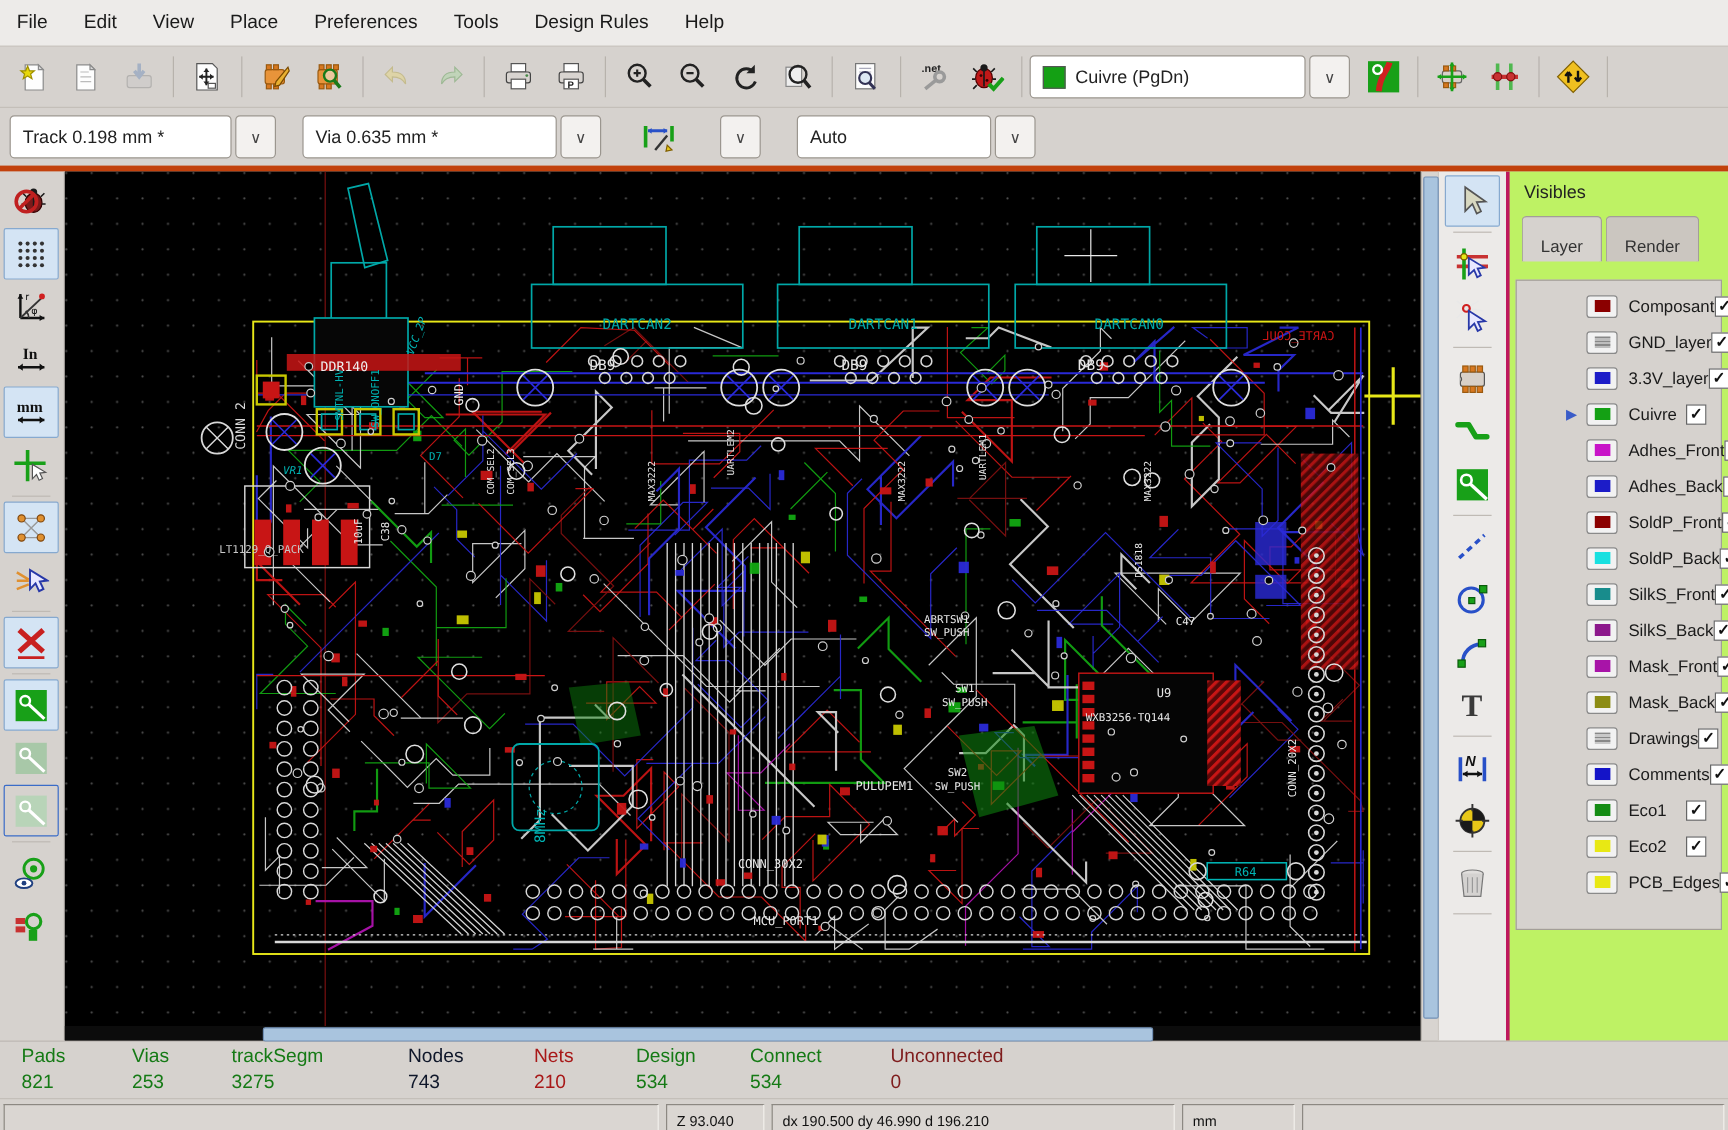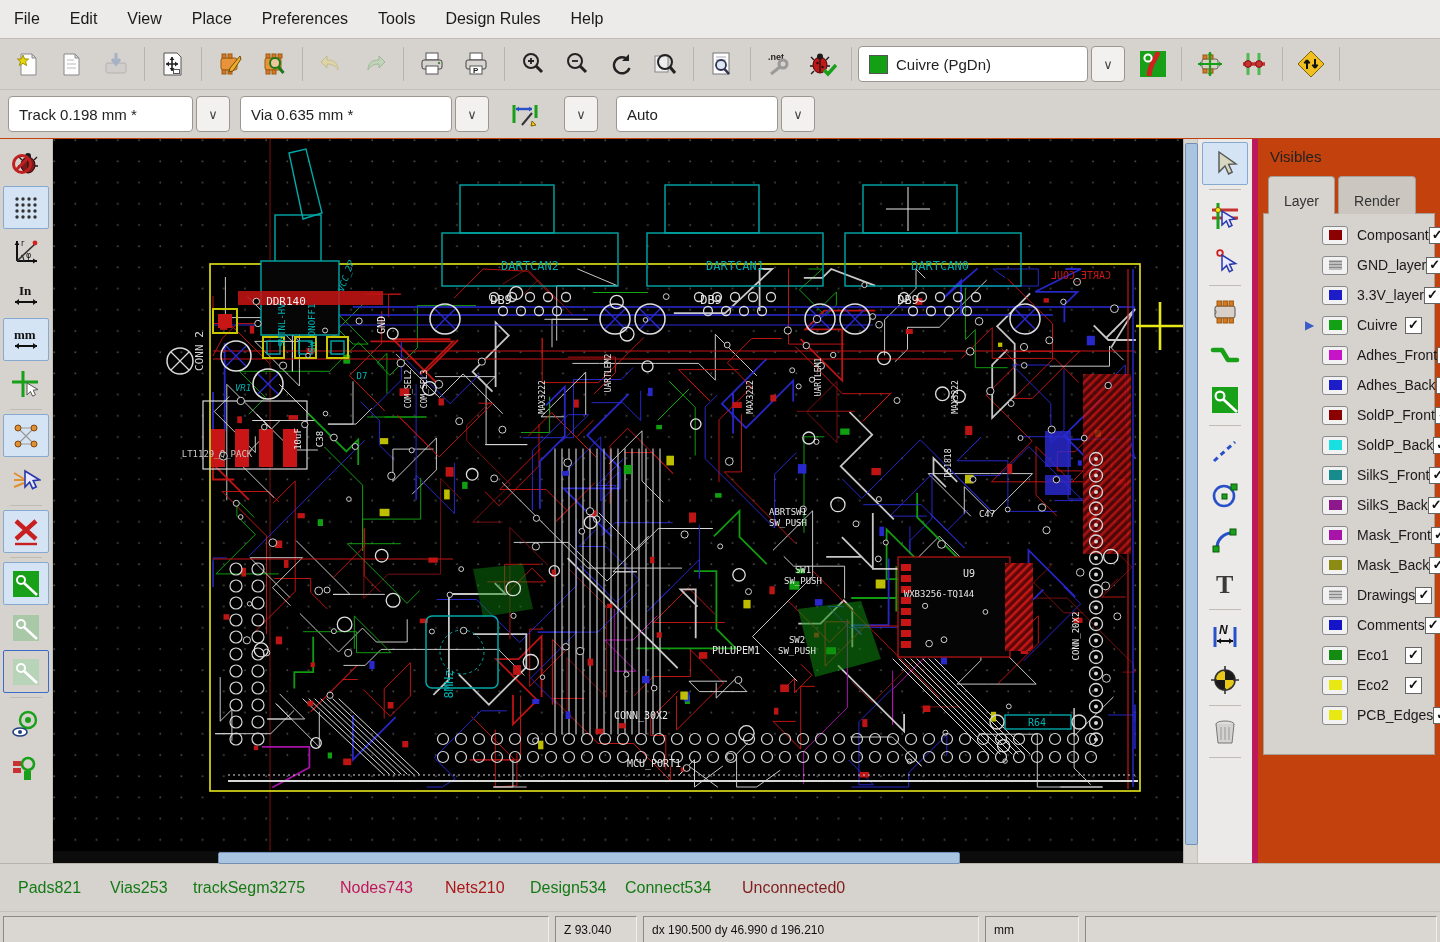--- a/index.html
+++ b/index.html
@@ -1,52 +1,52 @@
 <!DOCTYPE html>
 <html><head>
 <meta charset="utf-8">
 <style>
   html,body{margin:0;padding:0;}
   body{width:1440px;height:942px;background:#D6D2CE;font-family:"Liberation Sans",sans-serif;overflow:hidden;-webkit-font-smoothing:antialiased;}
   .menubar{height:38px;display:flex;align-items:center;gap:30px;padding:0 14px;background:#EDEBE9;border-bottom:1px solid #C2BDB7;font-size:16px;color:#1A1A1A;}
   .mitem{cursor:default;}
   .toolbar{height:50px;display:flex;align-items:center;padding:0 6px;background:#D6D2CE;border-bottom:1px solid #C4BFB9;}
-  .toolbar2{height:48px;display:flex;align-items:center;padding:0 8px;gap:10px;background:#D6D2CE;border-bottom:1px solid #c2410c;}
+  .toolbar2{height:48px;display:flex;align-items:center;padding:0 8px;gap:22px;background:#D6D2CE;border-bottom:5px solid #c2410c;}
   .tbtn{width:42px;height:42px;display:flex;align-items:center;justify-content:center;border:1px solid transparent;border-radius:3px;}
   .tbtn.dis{opacity:.45;}
   .tsep{width:1px;height:34px;background:#B7B2AC;margin:0 6px;}
   .combo{height:34px;background:#FFFFFF;border:1px solid #9B968F;border-radius:4px;display:flex;align-items:center;padding:0 10px;font-size:15px;color:#222;}
   .chevbtn{height:34px;width:32px;background:#F3F1EF;border:1px solid #9B968F;border-radius:4px;margin-left:3px;display:flex;align-items:center;justify-content:center;color:#444;font-size:13px;}
   .lay-sw{width:17px;height:17px;background:#14A014;border:1px solid #555;margin-right:8px;}
   .main{display:flex;height:724px;}
   .ltb{width:55px;background:#D6D2CE;border-right:1px solid #C4BFB9;padding-top:2px;}
   .rtb{width:58px;background:#ECEAE8;border-left:1px solid #C4BFB9;padding-top:2px;}
   .sbtn{width:44px;height:41px;margin:1px auto;display:flex;align-items:center;justify-content:center;border:1px solid transparent;border-radius:2px;}
   .sbtn.sel{background:#D4E4F4;border-color:#86A9CF;}
   .sbtn.sel2{border-color:#3A6CC8;}
   .vsep{height:1px;width:32px;background:#BFBAB4;margin:4px auto;}
   .canvas-wrap{width:1130px;position:relative;background:#000;}
   .hscroll{position:absolute;left:0;bottom:0;width:1130px;height:12px;background:#0c0c0c;}
   .hscroll .thumb{position:absolute;left:165px;top:1px;width:740px;height:10px;background:#A9C4DE;border:1px solid #7290B5;border-radius:2px;}
   .vscroll{width:14px;background:#D8D4D0;border-left:1px solid #B7B2AC;position:relative;}
   .vscroll .thumb{position:absolute;left:1px;top:4px;width:11px;height:700px;background:#A9C4DE;border:1px solid #7290B5;border-radius:2px;}
-  .rpanel{width:182px;background:#c2410c;border-left:6px solid #be185d;}
+  .rpanel{width:182px;background:#bef264;border-left:3px solid #be185d;}
   .ptitle{font-size:15px;color:#222;padding:9px 0 10px 12px;}
   .tabbar{display:flex;gap:3px;padding-left:10px;position:relative;top:1px;}
   .tab{padding:16px 15px 5px;border:1px solid #A39E98;border-bottom:none;border-radius:4px 4px 0 0;background:#CBC6C0;font-size:14px;color:#333;}
   .tab.active{background:#D6D2CE;}
-  .tab-content{border:1px solid #A39E98;margin:0 5px;background:#D6D2CE;height:534px;padding-top:6px;padding-left:36px;}
+  .tab-content{border:1px solid #A39E98;margin:16px 5px;background:#D6D2CE;height:534px;padding-top:6px;padding-left:36px;}
   .lrow{height:30px;display:flex;align-items:center;padding:0 12px 0 22px;position:relative;}
   .cur{position:absolute;left:5px;color:#3A5CC8;font-size:12px;}
   .sw{width:24px;height:17px;border:1px solid #8A8A8A;border-radius:3px;background:#F2F2F2;display:flex;align-items:center;justify-content:center;flex:none;}
   .sw i{width:13px;height:10px;display:block;}
   .lname{margin-left:9px;font-size:14px;color:#1A1A1A;white-space:nowrap;}
   .cb{margin-left:auto;width:15px;height:15px;border:1px solid #666;background:#FFF;font-size:13px;font-weight:bold;line-height:14px;text-align:center;color:#111;flex:none;}
   .statusbar{height:47px;background:#D6D2CE;border-top:1px solid #B7B2AC;display:flex;padding-left:18px;align-items:center;}
-  .stat{display:flex;flex-direction:row;justify-content:flex-start;font-size:16px;line-height:1.35;}
+  .stat{display:flex;flex-direction:column;justify-content:flex-end;font-size:16px;line-height:1.35;}
   .coordbar{height:35px;background:#D6D2CE;display:flex;align-items:center;gap:6px;padding:0 3px;border-top:1px solid #C4BFB9;}
   .fld{height:25px;display:flex;align-items:center;padding:0 8px;font-size:12px;color:#111;background:#DAD6D2;border:1px solid;border-color:#8C8882 #F2EFEB #F2EFEB #8C8882;white-space:nowrap;overflow:hidden;}
   svg{display:block;}
 </style>
 </head>
 <body>
 
 <div class="menubar">
     <div class="mitem">File</div>
     <div class="mitem">Edit</div>
@@ -1442,21 +1442,21 @@
       <div>821</div>
     </div>
     <div class="stat" style="width: 83px; color: rgb(21, 122, 21);">
       <div>Vias</div>
       <div>253</div>
     </div>
     <div class="stat" style="width: 147px; color: rgb(21, 122, 21);">
       <div>trackSegm</div>
       <div>3275</div>
     </div>
-    <div class="stat" style="width: 105px; color: #be185d;">
+    <div class="stat" style="width: 105px; color: #0f172a;">
       <div>Nodes</div>
       <div>743</div>
     </div>
     <div class="stat" style="width: 85px; color: rgb(168, 24, 24);">
       <div>Nets</div>
       <div>210</div>
     </div>
     <div class="stat" style="width: 95px; color: rgb(21, 122, 21);">
       <div>Design</div>
       <div>534</div>

